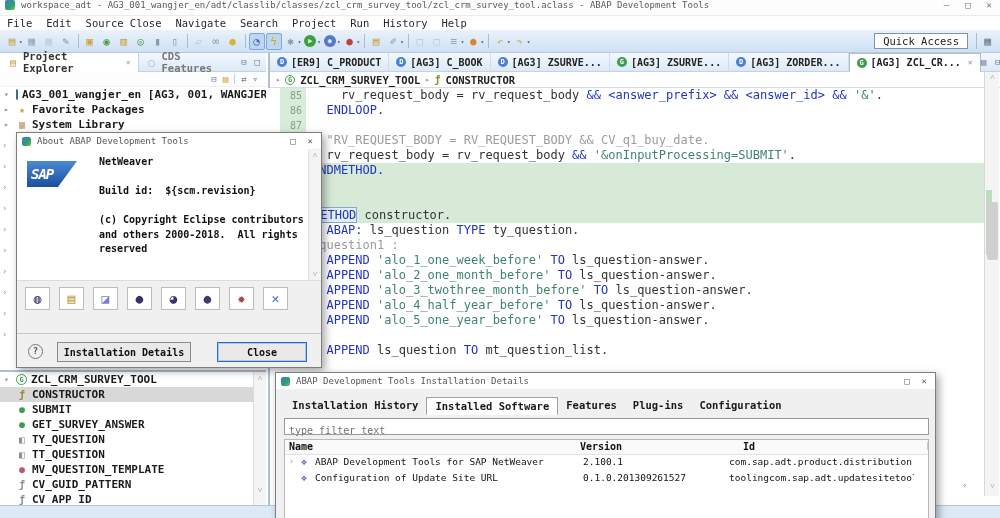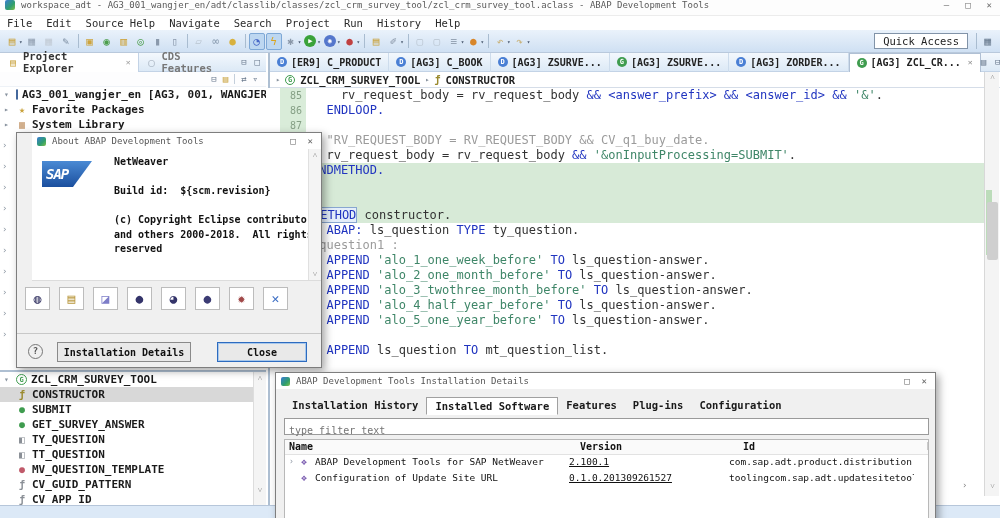--- a/index.html
+++ b/index.html
@@ -80,21 +80,21 @@
   .outline .sel { background:#d8d8d8; }
   .ico-class-g { width:11px; height:11px; border-radius:50%; border:1px solid #3f9c4f; color:#3f9c4f; font-size:7px; font-weight:bold; display:inline-flex; align-items:center; justify-content:center; }
   .oscroll { position:absolute; right:0; top:0; width:13px; height:135px; background:#f4f4f4; border-left:1px solid #ddd; font-size:8px; color:#808080; text-align:center; }
 
   
   .dialog { background:#f0f0f0; border:1px solid #7e7e7e; box-shadow:3px 3px 8px rgba(0,0,0,.35); }
   .dlg-title { height:16px; background:#fff; display:flex; align-items:center; font-size:9px; color:#555; white-space:nowrap; }
   .dlg-title .win-icon { width:9px; height:9px; }
   .dlg-ctrl { margin-left:auto; display:flex; gap:12px; padding-right:8px; color:#666; font-size:9px; }
 
-  .about { left:16px; top:132px; width:306px; height:236px;padding-left:15px; }
+  .about { left:16px; top:132px; width:306px; height:236px; }
   .about-body { position:relative; height:132px; background:#fff; border-bottom:1px solid #dcdcdc; overflow:hidden; }
   .sap-logo { position:absolute; left:10px; top:12px; width:50px; height:26px; background:linear-gradient(180deg,#4a8ad4,#1b4f9e); clip-path:polygon(0 0,100% 0,62% 100%,0 100%); color:#fff; font-weight:bold; font-style:italic; font-size:14px; line-height:26px; padding-left:4px; letter-spacing:-1px; }
   .about-lines { position:absolute; left:82px; top:6px; font-size:10px; font-weight:bold; line-height:14.5px; color:#111; white-space:pre; }
   .about-scroll { position:absolute; right:0; top:0; width:13px; height:132px; background:#f4f4f4; border-left:1px solid #e0e0e0; font-size:8px; color:#808080; text-align:center; }
   .feat-row { position:absolute; left:0; top:149px; width:100%; height:32px; display:flex; gap:9px; padding-left:8px; align-items:center; }
   .feat { width:25px; height:23px; background:#fff; border:1px solid #bcbcbc; display:flex; align-items:center; justify-content:center; font-size:13px; }
   .btn-bar { position:absolute; left:0; top:200px; width:100%; height:36px; border-top:1px solid #c8c8c8; }
   .help-circle { position:absolute; left:11px; top:10px; width:15px; height:15px; border:1.5px solid #777; border-radius:50%; font-size:9px; color:#555; text-align:center; line-height:13px; font-weight:bold; }
   .btn { position:absolute; top:8px; height:20px; background:#e9e9e9; border:1px solid #8a8a8a; font-size:10px; font-weight:bold; color:#111; text-align:center; font-family:"DejaVu Sans Mono",monospace; }
   .btn-details { left:40px; width:134px; }
@@ -103,21 +103,21 @@
   .install { left:275px; top:372px; width:661px; height:200px; }
   .inst-tabs { position:absolute; left:8px; top:24px; height:18px; display:flex; font-size:10.5px; font-weight:bold; color:#1a1a1a; }
   .itab { padding:2px 8px; }
   .itab.active { background:#fff; border:1px solid #a0a0a0; border-bottom:1px solid #fff; }
   .inst-filter { position:absolute; left:8px; top:45px; width:645px; height:17px; background:#fff; border:1px solid #9a9a9a; }
   .inst-filter input { width:100%; height:100%; border:none; outline:none; font-family:"DejaVu Sans Mono",monospace; font-size:10px; color:#555; padding:0 4px; background:transparent; }
   .inst-table { position:absolute; left:8px; top:66px; width:645px; height:128px; background:#fff; border:1px solid #b8b8b8; overflow:hidden; }
   .ith { position:relative; height:15px; border-bottom:1px solid #e2e2e2; background:#fafafa; font-size:10px; font-weight:bold; color:#111; }
   .itr { position:relative; height:16px; font-size:9.5px; color:#111; white-space:nowrap; }
   .itc { position:absolute; top:1px; }
-  .c-name { left:30px; } .c-ver { left:284px;text-decoration:underline; } .c-id { left:444px; width:185px; overflow:hidden; }
+  .c-name { left:30px; } .c-ver { left:298px; } .c-id { left:444px; width:185px; overflow:hidden; }
   .row-exp { position:absolute; left:4px; top:2px; font-size:8px; color:#8a94a0; }
   .row-ico { position:absolute; left:16px; top:1px; font-size:10px; color:#7d5fb2; }
 
   
   .statusbar { left:0; top:505px; width:1000px; height:13px; background:#dce9f7; border-top:1px solid #b6c6da; }
 
   .z-base { z-index:1; } .z-dlg1 { z-index:50; } .z-dlg2 { z-index:60; }
 </style>
 </head>
 <body>
@@ -130,21 +130,21 @@
     <span class="win-controls" id="win-controls">
         <span>–</span>
         <span>□</span>
         <span>✕</span>
       </span>
   </div>
 
   <div class="abs menubar z-base" id="menubar">
       <span class="menu-item">File</span>
       <span class="menu-item">Edit</span>
-      <span class="menu-item">Source Help</span>
+      <span class="menu-item">Source Close</span>
       <span class="menu-item">Navigate</span>
       <span class="menu-item">Search</span>
       <span class="menu-item">Project</span>
       <span class="menu-item">Run</span>
       <span class="menu-item">History</span>
       <span class="menu-item">Help</span>
     </div>
 
   <div class="abs toolbar z-base" id="toolbar">
       <span class="tb-wrap">

